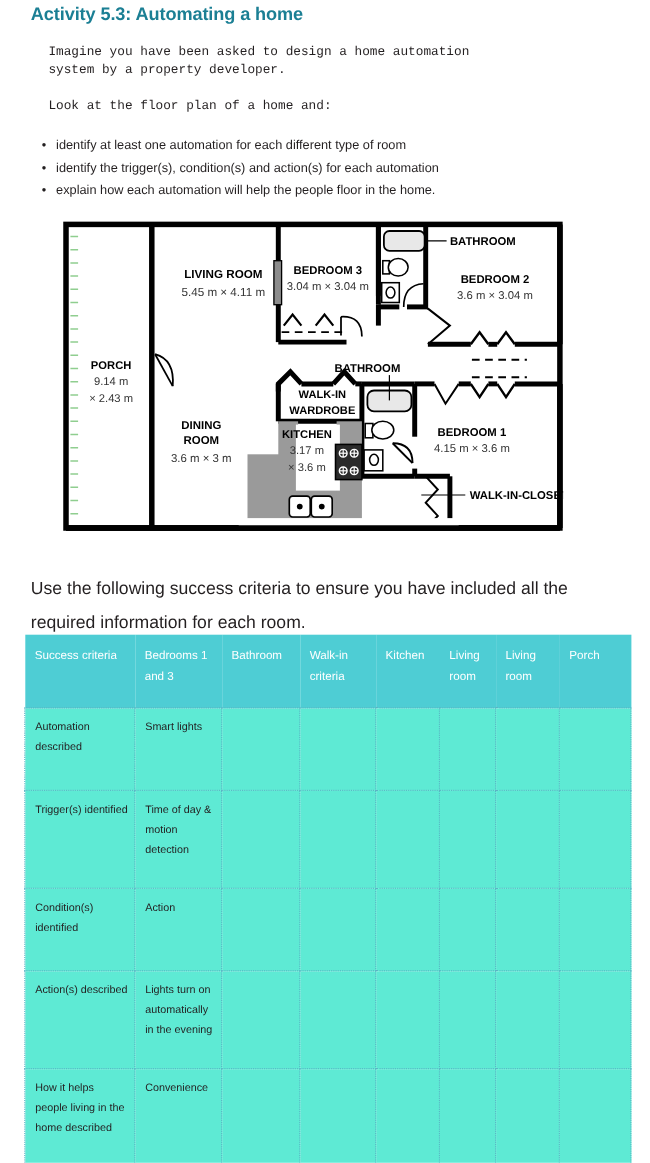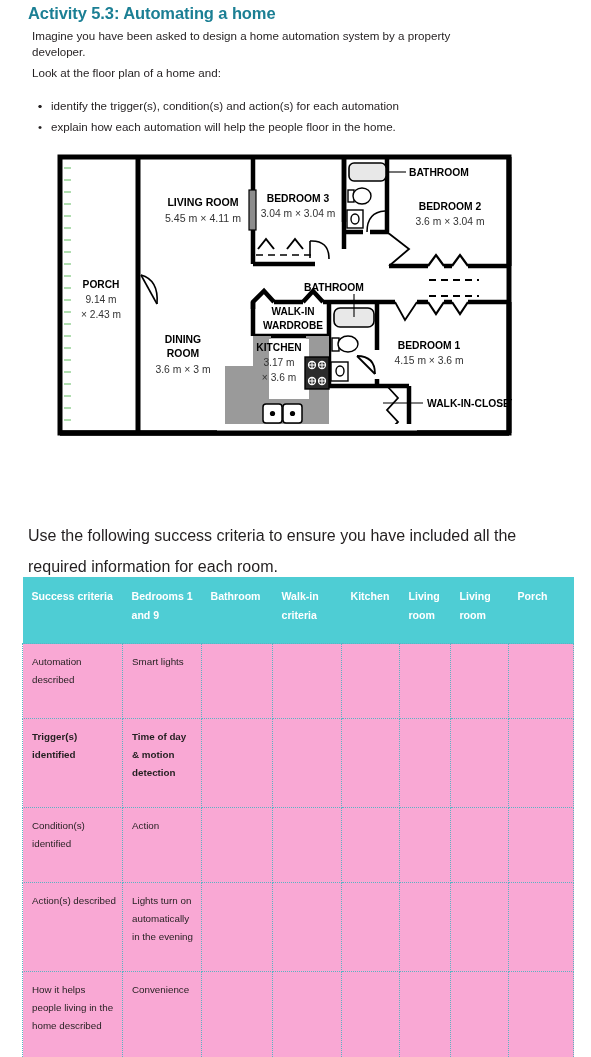--- a/index.html
+++ b/index.html
@@ -27,22 +27,23 @@
     font-weight: bold;
     color: #1b7f94;
     margin: 0;
     padding-top: 3px;
     letter-spacing: -0.1px;
     line-height: 1.25;
   }
   p.body-text {
     font-size: 11.6px;
     line-height: 1.45;
-    margin: 4px;
+    margin: 16px;
     color: #231f20;
+    font-family: Liberation Mono, monospace;
   }
   .intro-1 { margin-top: 19px; }
   .intro-2 { margin-top: 17px; }
   ul.bullets {
     list-style: none;
     margin: 14px 0 0 0;
     padding: 0 0 0 10px;
   }
   ul.bullets li {
     font-size: 11.6px;
@@ -92,56 +93,56 @@
   }
   table.criteria-table {
     border-collapse: collapse;
     width: 551px;
     table-layout: fixed;
   }
   table.criteria-table th {
     background: #4ecdd4;
     color: #ffffff;
     font-size: 10.6px;
-    font-weight: bold;
+    font-weight: normal;
     text-align: left;
     vertical-align: top;
     padding: 10px 6px 10px 9px;
     line-height: 1.75;
     border: none;
     height: 46px;
   }
   table.criteria-table td {
     border: 1px dotted #5ab4c4;
     font-size: 9.8px;
     line-height: 1.85;
     vertical-align: top;
     padding: 9px 5px 9px 9px;
     color: #231f20;
-    background: #f9a8d4;
+    background: #5eead4;
   }
   table.criteria-table tr.header-row th { border-bottom: 1px dotted #5ab4c4; }
   .row-h-1 td { height: 56px; }
-  .row-h-2 td { height: 70px; font-weight: bold; }
+  .row-h-2 td { height: 70px; }
   .row-h-3 td { height: 56px; }
   .row-h-4 td { height: 70px; }
   .row-h-5 td { height: 92px; }
 </style>
 </head>
 <body>
 
 <div class="page">
 
   <h1 class="activity-title">Activity 5.3: Automating a home</h1>
 
   <p class="body-text intro-1">Imagine you have been asked to design a home automation system by a property developer.</p>
   <p class="body-text intro-2">Look at the floor plan of a home and:</p>
 
   <ul class="bullets">
-    <li><span class="bullet-dot">•</span></li>
+    <li><span class="bullet-dot">•</span><span>identify at least one automation for each different type of room</span></li>
     <li><span class="bullet-dot">•</span><span>identify the trigger(s), condition(s) and action(s) for each automation</span></li>
     <li><span class="bullet-dot">•</span><span>explain how each automation will help the people floor in the home.</span></li>
   </ul>
 
   <div class="floorplan-wrap">
     <div class="floorplan">
       <svg width="455" height="282" viewBox="0 0 455 282" xmlns="http://www.w3.org/2000/svg">
         <defs></defs>
 
         <rect x="3" y="3" width="449" height="276" fill="#ffffff" stroke="#000000" stroke-width="5"></rect>
@@ -350,21 +351,21 @@
           <col style="width:71px">
         <col style="width:69px">
           <col style="width:58px">
           <col style="width:51px">
         <col style="width:58px">
           <col style="width:65px">
       </colgroup>
       <tbody>
         <tr class="header-row">
           <th>Success criteria</th>
-          <th>Bedrooms 1 and 9</th>
+          <th>Bedrooms 1 and 3</th>
           <th>Bathroom</th>
           <th>Walk-in criteria</th>
           <th>Kitchen</th>
           <th>Living room</th>
           <th>Living room</th>
           <th>Porch</th>
         </tr>
 
         <tr class="row-h-1">
           <td>Automation described</td>

